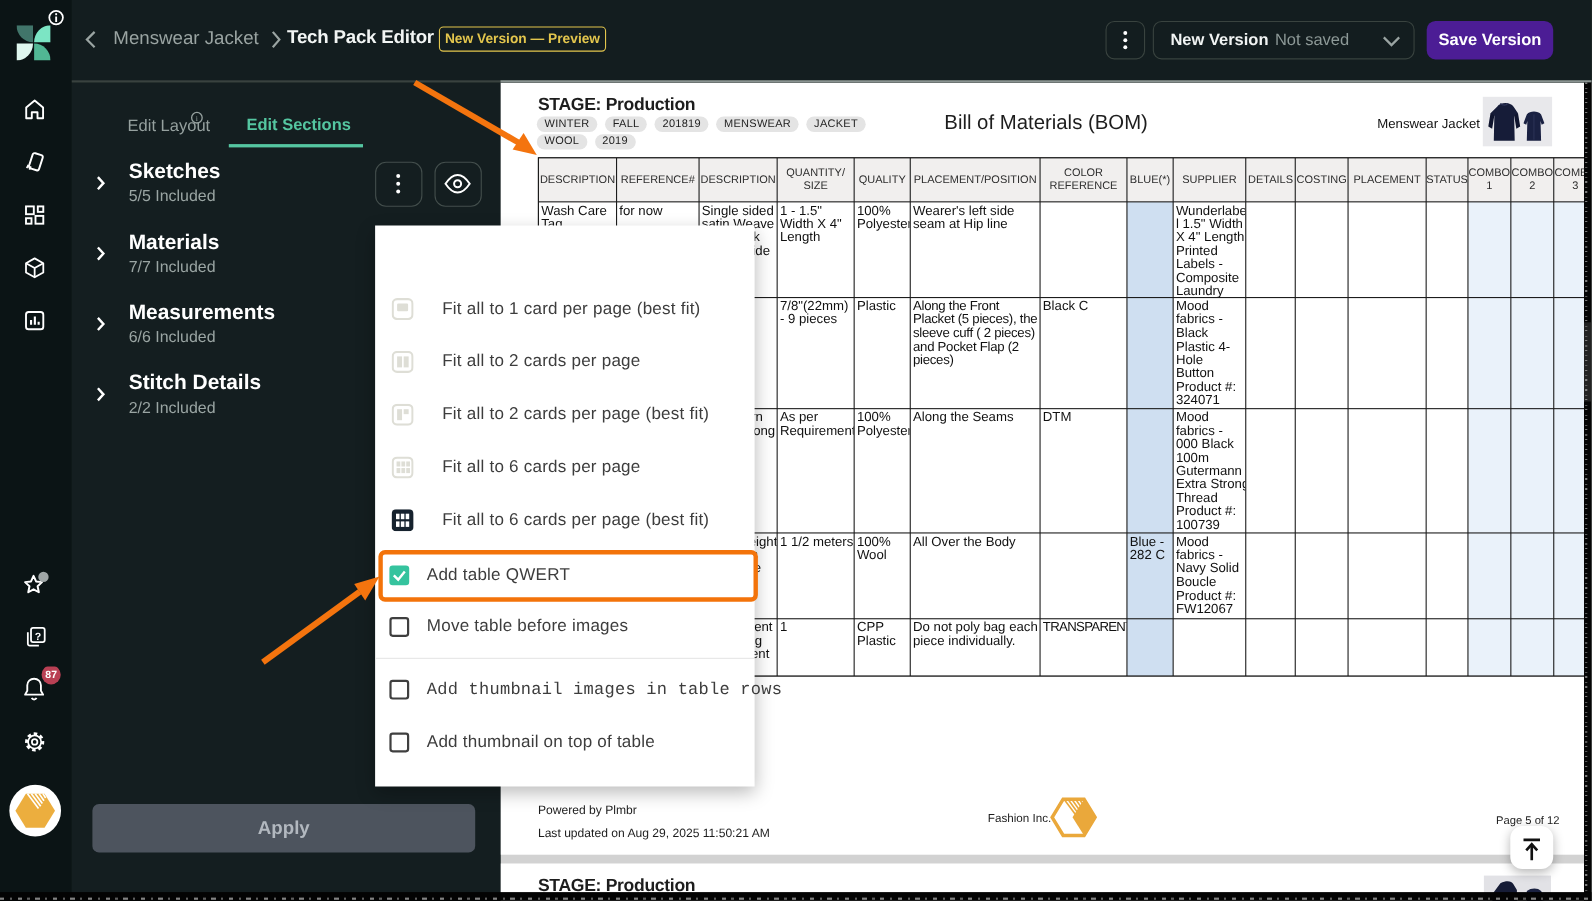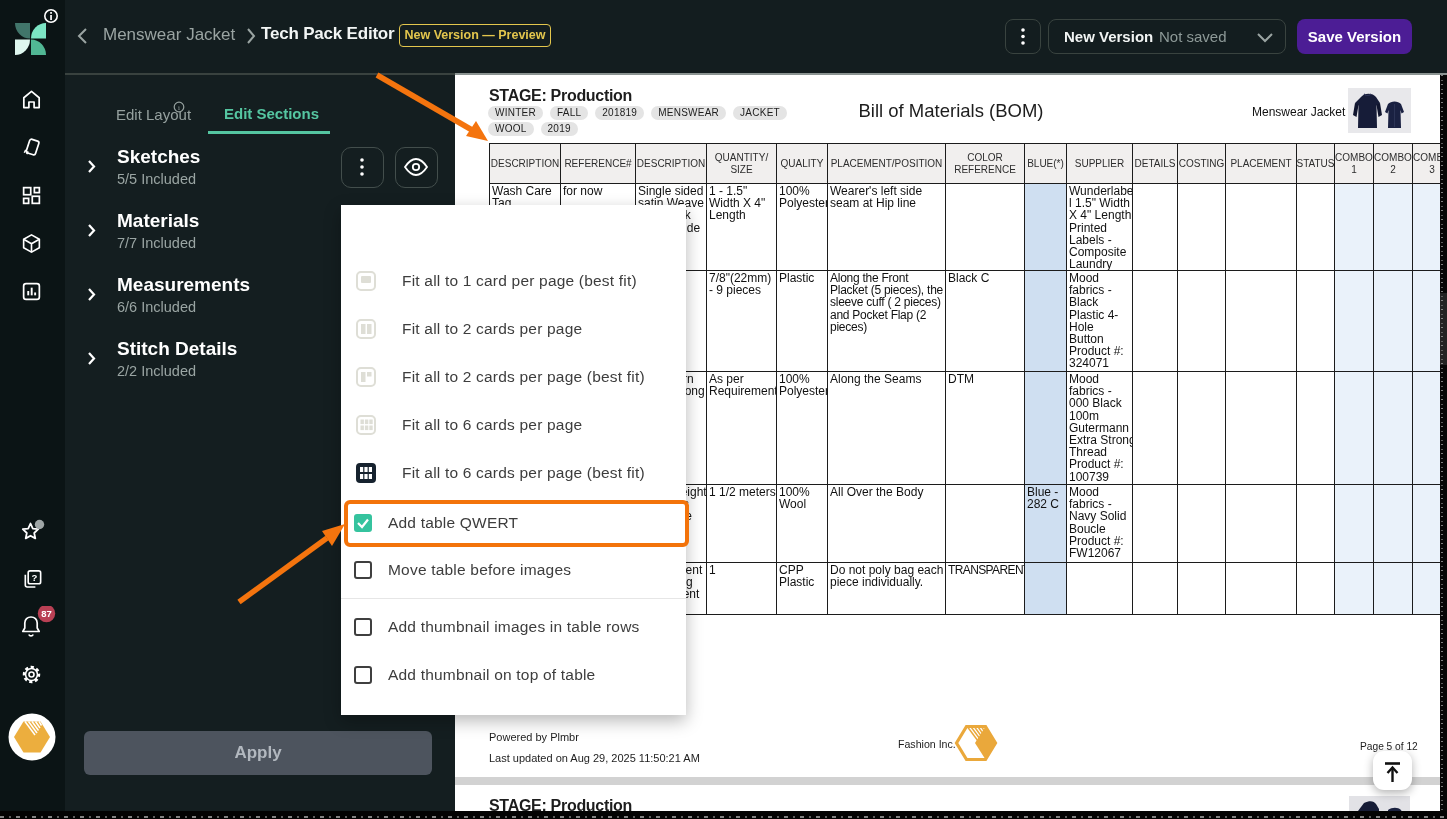--- a/index.html
+++ b/index.html
@@ -454,21 +454,21 @@
       <div class="cbox cbox-on"><svg width="18" height="18" viewBox="0 0 18 18">
             <path d="M4 9 L8 13 L14 5.5" stroke="#fff" stroke-width="2.2" fill="none"></path>
           </svg></div>
       <span class="mi-txt mi-txt2">Add table QWERT</span>
     </div>
     <div class="mi" style="top:341px;">
       <div class="cbox"></div>
       <span class="mi-txt mi-txt2">Move table before images</span>
     </div>
     <div id="mdivider"></div>
-    <div class="mi" style="top:398px;">
+    <div class="mi" style="top:398px;font-family:Liberation Mono, monospace;">
       <div class="cbox"></div>
       <span class="mi-txt mi-txt2">Add thumbnail images in table rows</span>
     </div>
     <div class="mi" style="top:446px;">
       <div class="cbox"></div>
       <span class="mi-txt mi-txt2">Add thumbnail on top of table</span>
     </div>
   </div>
 
   <div id="orange-box" class="abs"></div>

